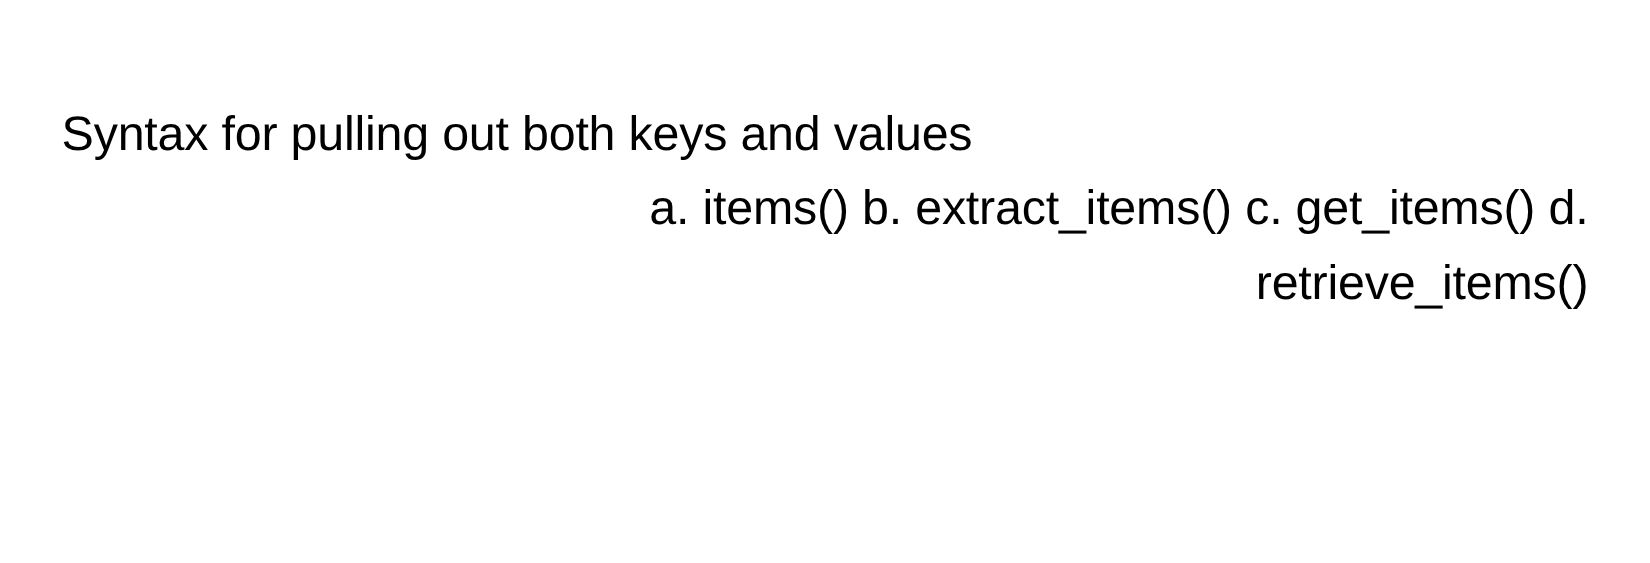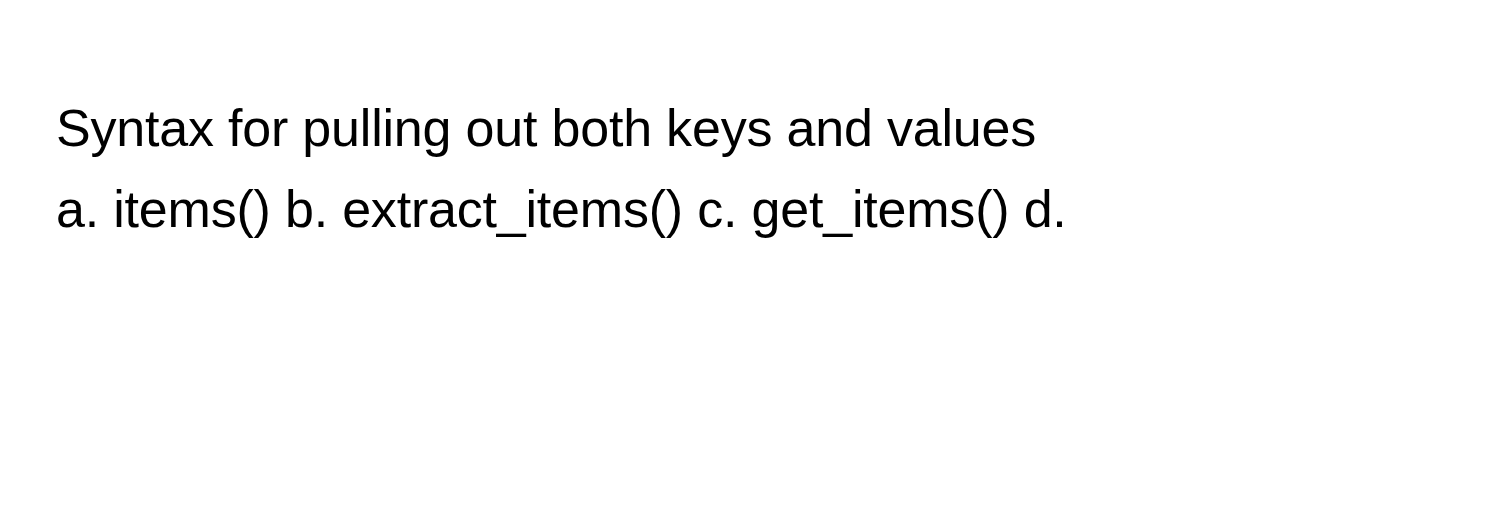--- a/index.html
+++ b/index.html
@@ -9,31 +9,33 @@
     }
     body {
       width: 1500px;
       height: 512px;
       background: #ffffff;
       font-family: -apple-system, BlinkMacSystemFont, "Segoe UI", Helvetica, Arial, sans-serif;
       padding: 88px 56px;
     }
     .question-block {
       color: #000000;
-      font-size: 52px;
+      font-size: 44px;
       line-height: 1.55;
       font-weight: 400;
       letter-spacing: -0.2px;
     }
     .question-text {
       display: block;
     }
     .options-line {
       display: block;
+      text-align: right;
     }
   </style>
 </head>
 <body>
 
 <div class="question-block">
   <span class="question-text">Syntax for pulling out both keys and values</span>
   <span class="options-line">a. items() b. extract_items() c. get_items() d.</span>
+  <span class="options-line">retrieve_items()</span>
 </div>
 
 </body></html>

